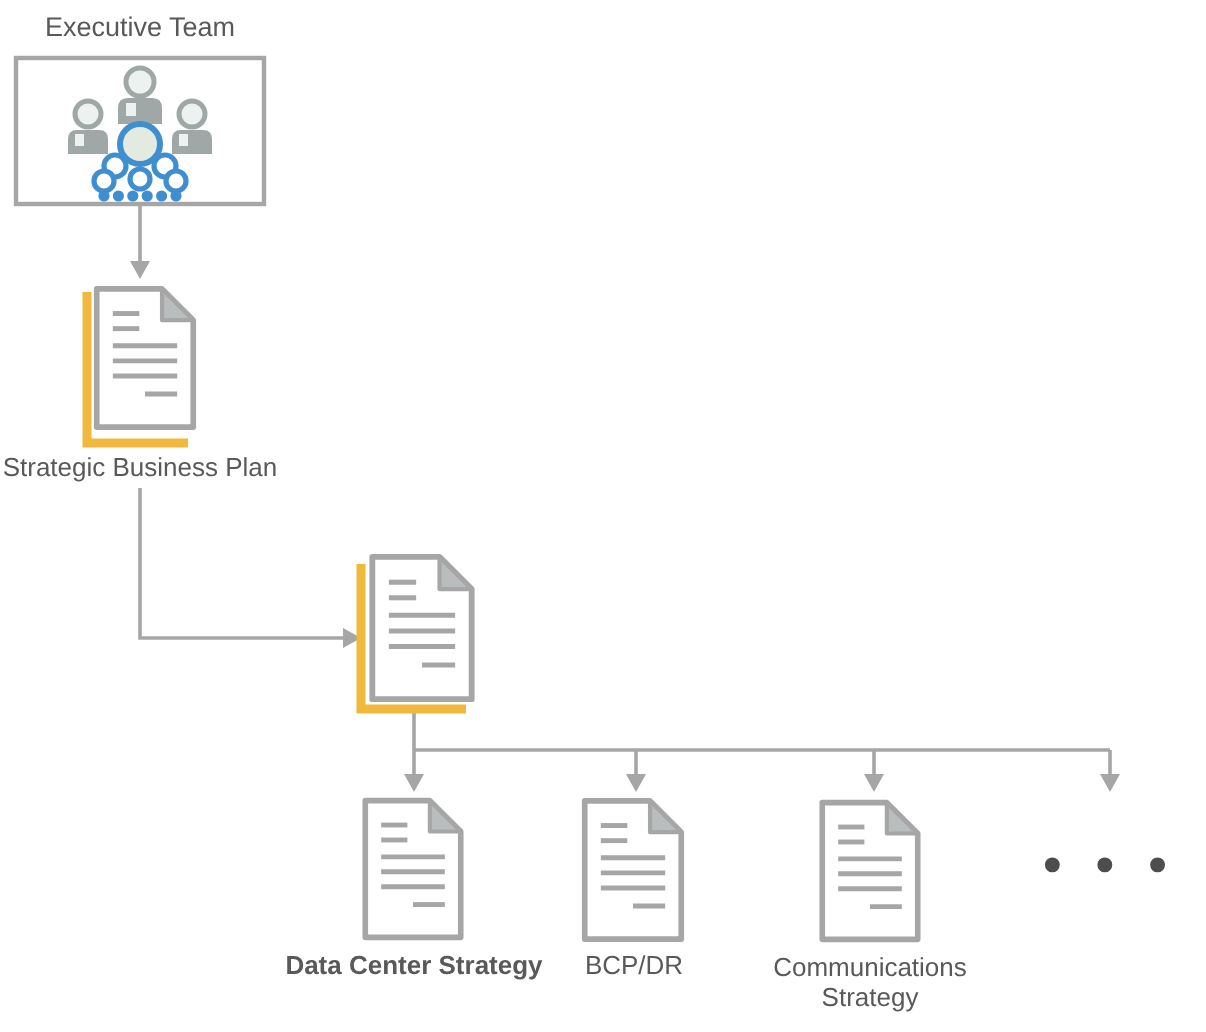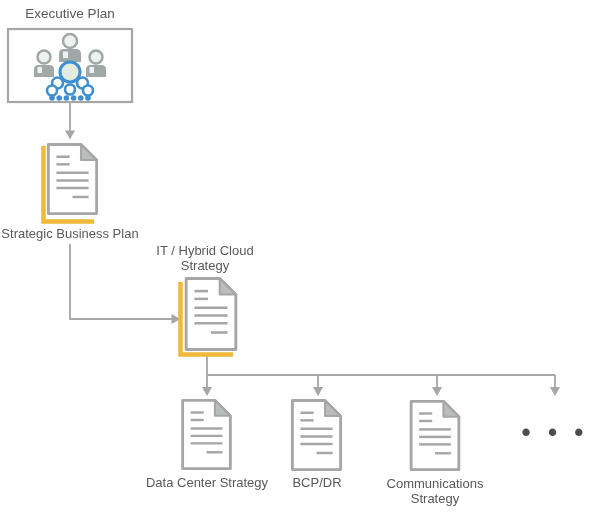--- a/index.html
+++ b/index.html
@@ -8,21 +8,21 @@
     font-family:"Liberation Sans", sans-serif;overflow:hidden;
   }
   .diagram-svg{position:absolute;left:0;top:0;}
   .lbl{
     position:absolute;color:#595959;font-size:13px;line-height:15px;
     text-align:center;white-space:normal;
   }
   .lbl-exec{left:0px;top:6px;width:140px;font-size:13.5px;}
   .lbl-sbp{left:-5px;top:226px;width:150px;}
   .lbl-it{left:149px;top:243px;width:112px;}
-  .lbl-dcs{left:127px;top:475px;width:160px;}
+  .lbl-dcs{left:127px;top:475px;width:160px;font-weight:bold;}
   .lbl-bcp{left:267px;top:475px;width:100px;}
   .lbl-comm{left:377px;top:476px;width:116px;}
   .lbl-more{
     left:513px;top:425px;width:84px;color:#4d4d4d;
     font-size:26px;letter-spacing:5px;font-weight:bold;text-align:center;
   }
 </style>
 </head>
 <body>
 
@@ -116,25 +116,24 @@
 
     <g>
       <use href="#doc" x="290" y="398" width="53" height="74"></use>
     </g>
 
     <g>
       <use href="#doc" x="408" y="399" width="54" height="73"></use>
     </g>
   </svg>
 
-  <div class="lbl lbl-exec">Executive Plan</div>
+  <div class="lbl lbl-exec">Executive Team</div>
 
   <div class="lbl lbl-sbp">Strategic Business Plan</div>
 
-  <div class="lbl lbl-it">IT / Hybrid Cloud Strategy</div>
 
   <div class="lbl lbl-dcs">Data Center Strategy</div>
 
   <div class="lbl lbl-comm">Communications Strategy</div>
 
   <div class="lbl lbl-bcp">BCP/DR</div>
 
   <div class="lbl lbl-more">• • •</div>
 </div>
 

